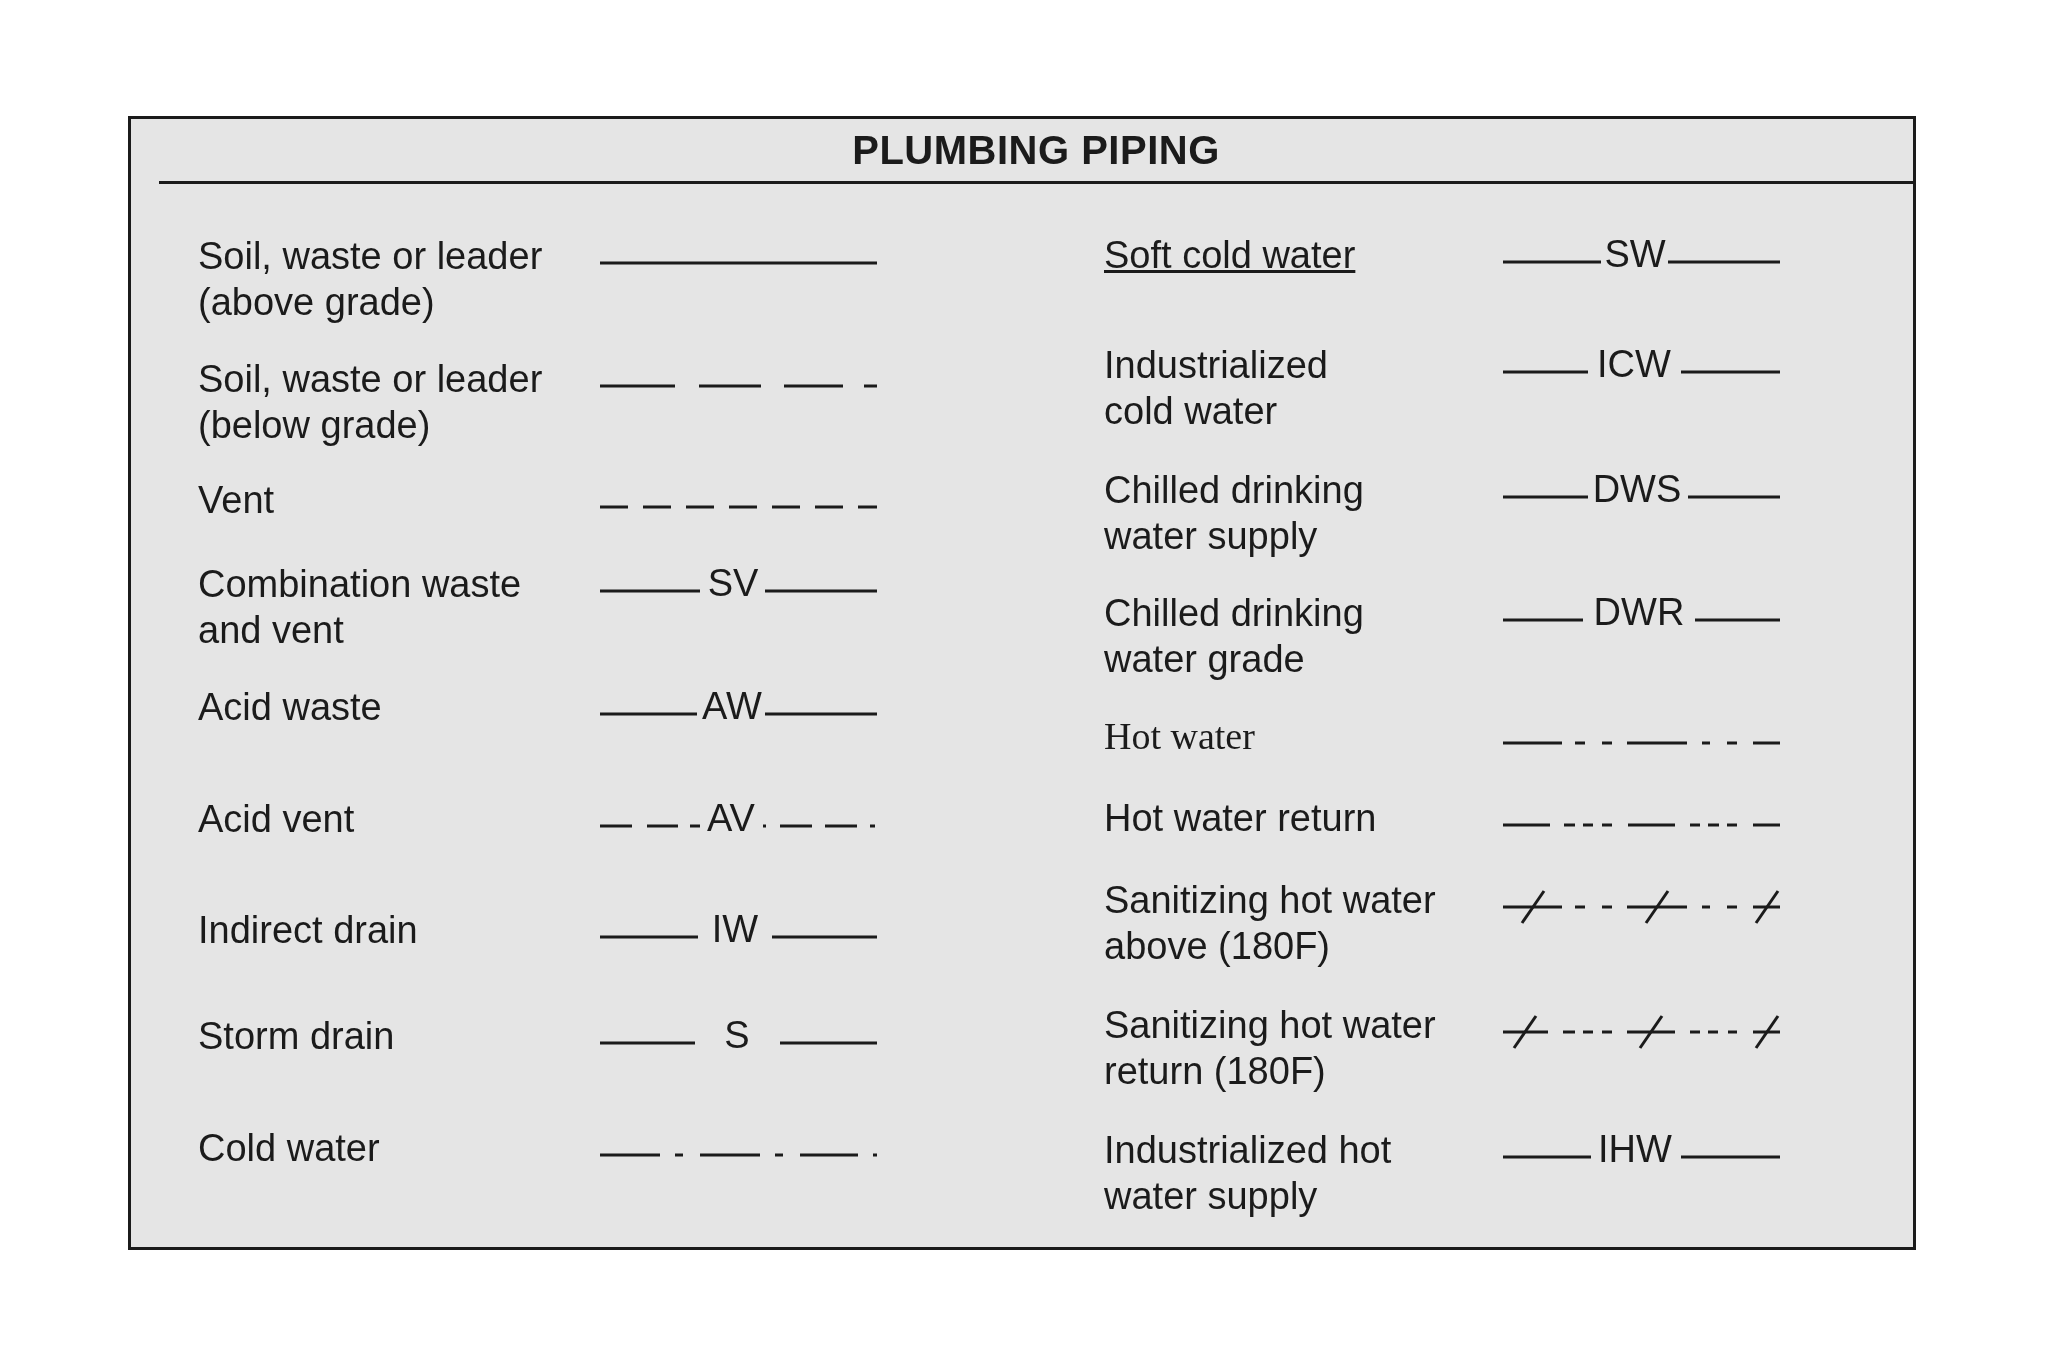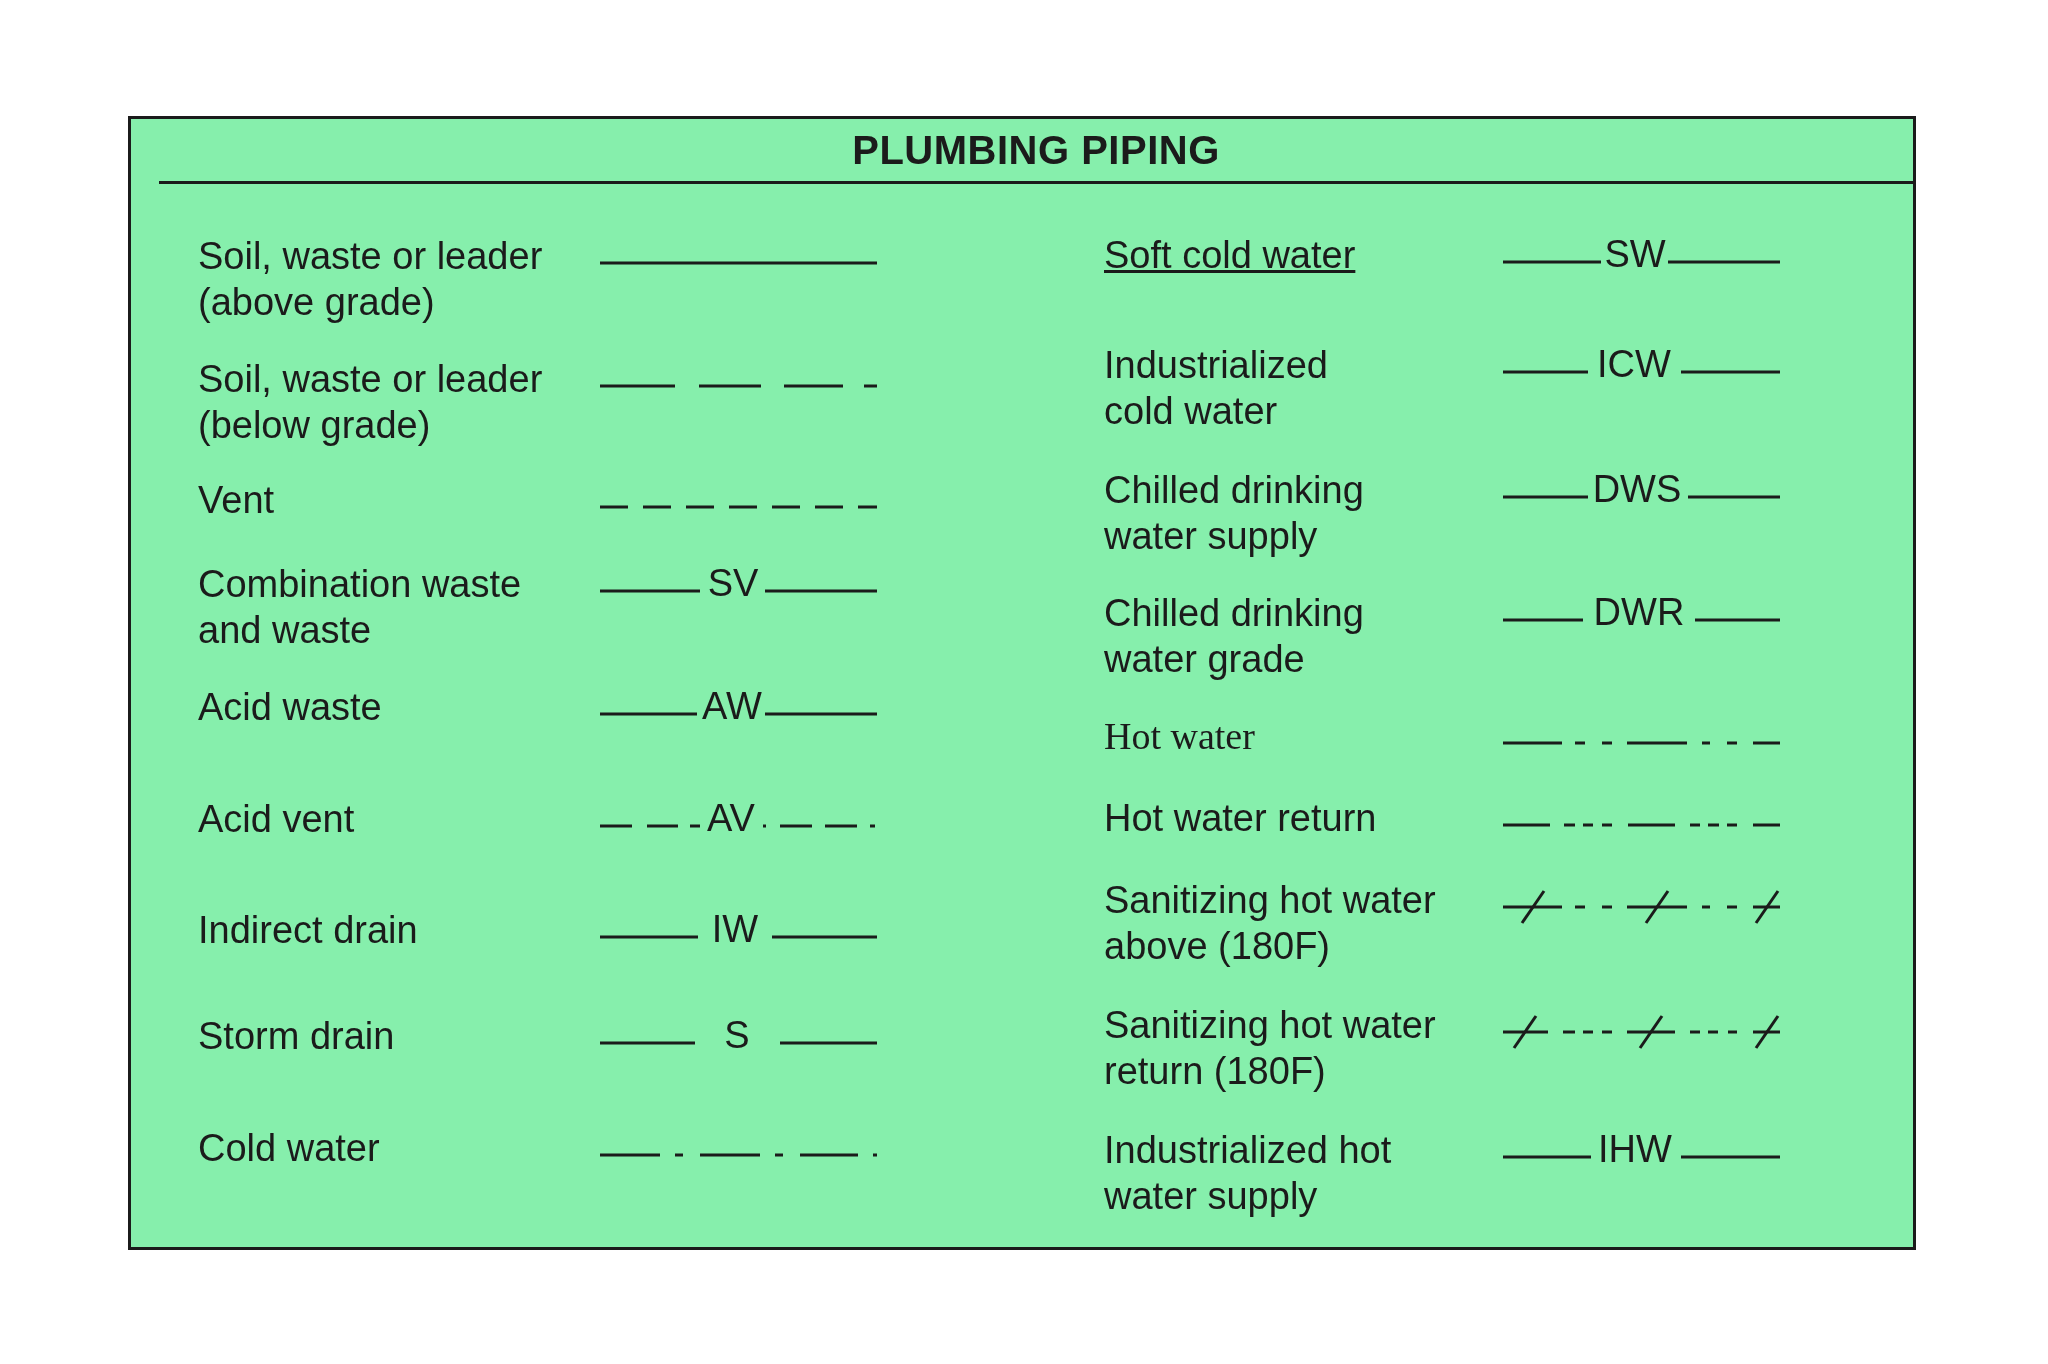--- a/index.html
+++ b/index.html
@@ -4,21 +4,21 @@
 <style>
   html,body{margin:0;padding:0;background:#ffffff;}
   body{
     width:2048px;height:1364px;
     font-family:"Liberation Sans", sans-serif;
     color:#1b1b1b;
   }
   .page{position:relative;width:2048px;height:1364px;background:#ffffff;overflow:hidden;}
   .frame{
     position:absolute;left:128px;top:116px;width:1788px;height:1134px;
-    border:3px solid #1b1b1b;box-sizing:border-box;background:#86efac;padding-left:28px;
+    border:3px solid #1b1b1b;box-sizing:border-box;background:#e5e5e5;padding-left:28px;
   }
   .header{
     height:62px;border-bottom:3px solid #1b1b1b;
     display:flex;align-items:center;justify-content:center;
   }
   .title{font-size:40px;font-weight:bold;letter-spacing:0.5px;}
   .row-label{
     position:absolute;font-size:38px;line-height:46px;white-space:nowrap;
   }
   .row-symbol{position:absolute;overflow:visible;}
@@ -62,21 +62,21 @@
         <line x1="0" x2="28" y1="28" y2="28"></line>
         <line x1="43" x2="71" y1="28" y2="28"></line>
         <line x1="86" x2="114" y1="28" y2="28"></line>
         <line x1="129" x2="157" y1="28" y2="28"></line>
         <line x1="172" x2="200" y1="28" y2="28"></line>
         <line x1="215" x2="243" y1="28" y2="28"></line>
         <line x1="258" x2="277" y1="28" y2="28"></line>
       </svg>
       <div class="row-label" style="left: 198px; top: 561px;">
         <div>Combination waste</div>
-        <div>and waste</div>
+        <div>and vent</div>
       </div>
       <svg class="row-symbol" width="278" height="56" viewBox="0 0 278 56" style="left: 600px; top: 563px;">
         <line x1="0" x2="100" y1="28" y2="28"></line>
         <line x1="165" x2="277" y1="28" y2="28"></line>
         <text x="133" y="33" text-anchor="middle">SV</text>
       </svg>
       <div class="row-label" style="left: 198px; top: 684px;">
         <div>Acid waste</div>
       </div>
       <svg class="row-symbol" width="278" height="56" viewBox="0 0 278 56" style="left: 600px; top: 686px;">

